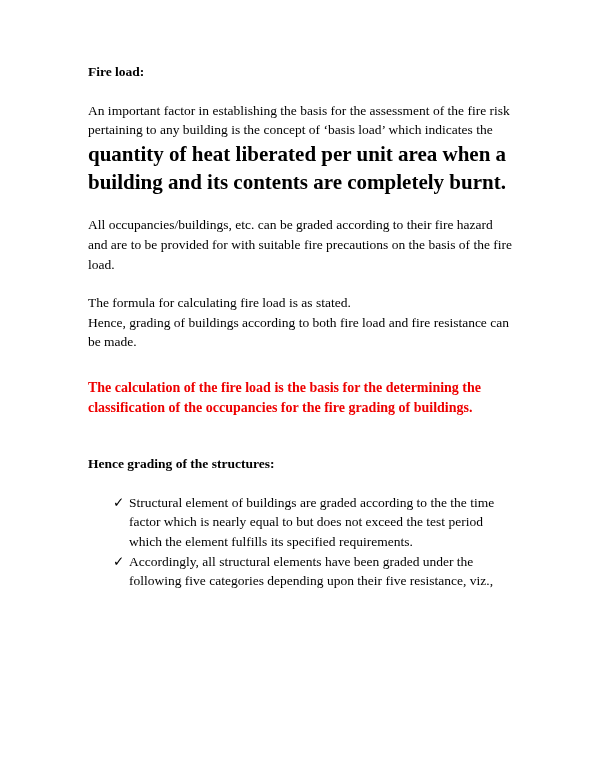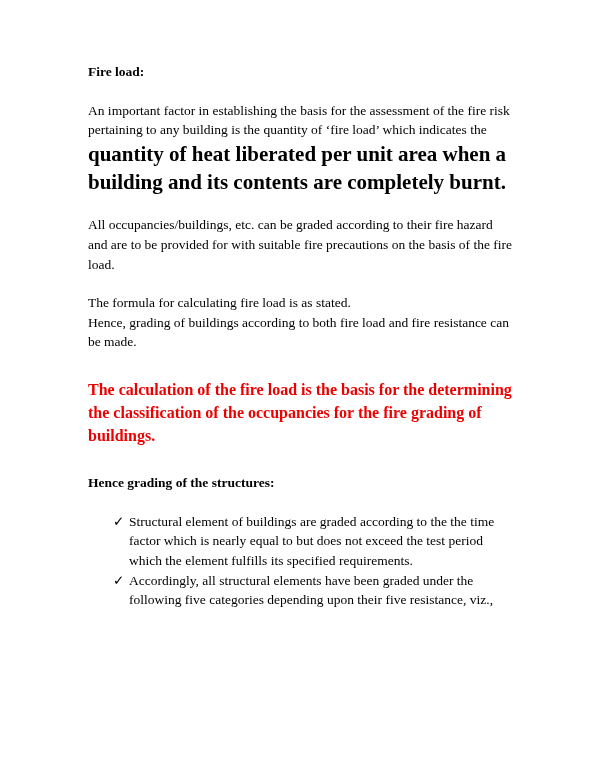--- a/index.html
+++ b/index.html
@@ -42,23 +42,23 @@
     margin-bottom: 26px;
   }
   .formula-bottom {
     font-weight: bold;
     text-align: center;
     position: relative;
     left: -14px;
   }
   .red-note {
     font-weight: bold;
-    font-size: 16px;
+    font-size: 14px;
     line-height: 1.45;
-    margin-bottom: 26px;
+    margin-bottom: 36px;
   }
   .bullet-list {
     list-style: none;
     padding-left: 25px;
     margin-bottom: 19px;
   }
   .bullet-item {
     display: flex;
     font-size: 13.5px;
     line-height: 1.45;
@@ -72,21 +72,21 @@
     max-width: 372px;
   }
 </style>
 </head>
 <body>
 
 <div class="page">
 
   <div class="h">Fire load:</div>
 
-  <p><span>An important factor in establishing the basis for the assessment of the fire risk pertaining to any building is the quantity of ‘fire load’ which indicates the </span><span class="emphasis">quantity of heat liberated per unit area when a building and its contents are completely burnt.</span></p>
+  <p><span>An important factor in establishing the basis for the assessment of the fire risk pertaining to any building is the concept of ‘basis load’ which indicates the </span><span class="emphasis">quantity of heat liberated per unit area when a building and its contents are completely burnt.</span></p>
 
   <p>All occupancies/buildings, etc. can be graded according to their fire hazard and are to be provided for with suitable fire precautions on the basis of the fire load.</p>
 
   <div class="para">
     <div>The formula for calculating fire load is as stated.</div>
     <div>Hence, grading of buildings according to both fire load and fire resistance can be made.</div>
   </div>
 
   <div class="formula">
   </div>

